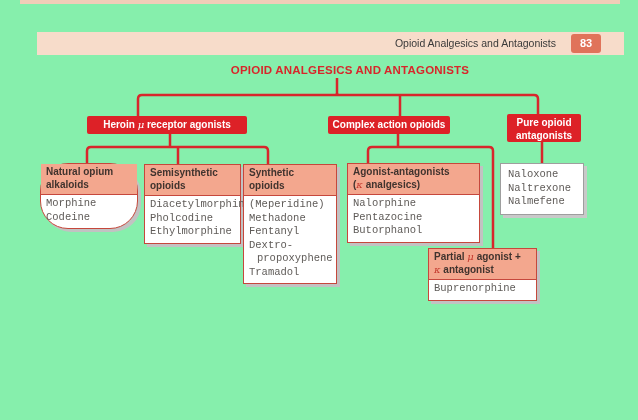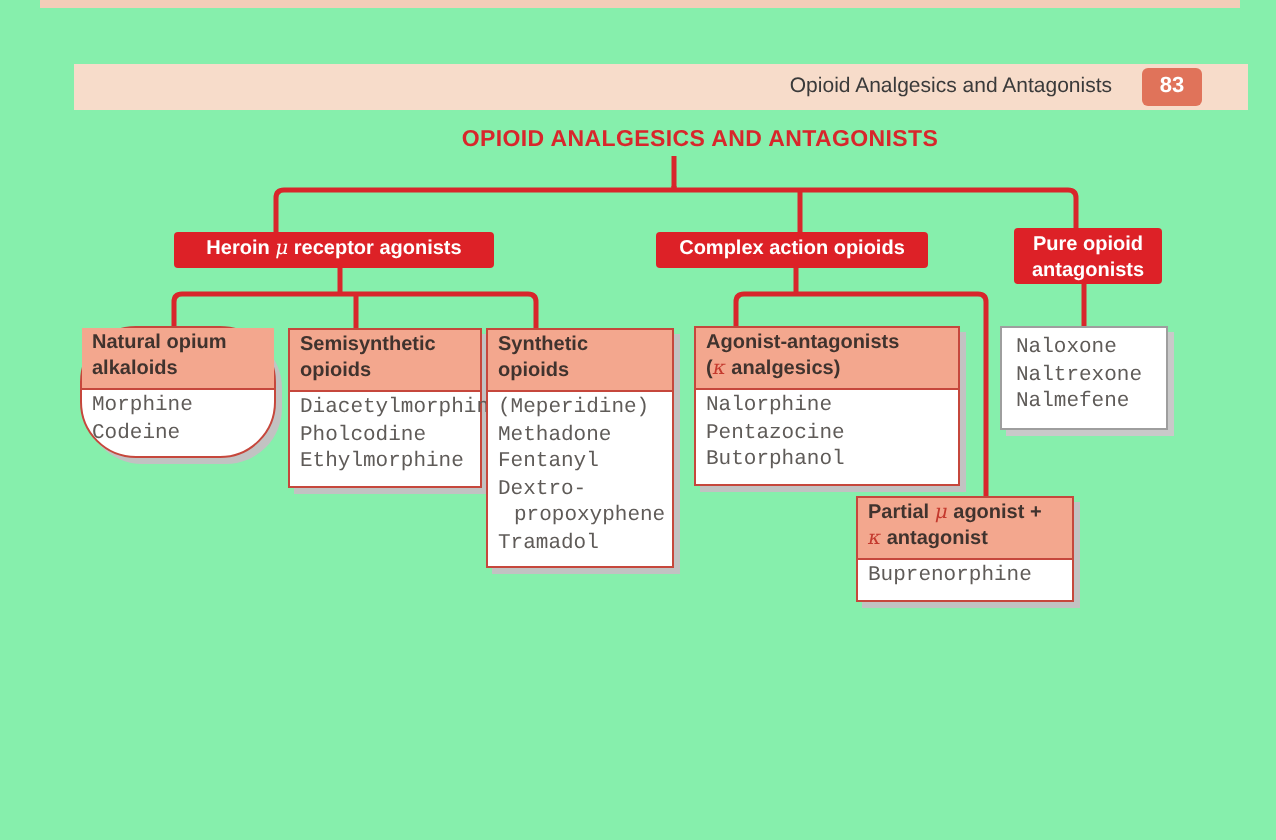--- a/index.html
+++ b/index.html
@@ -9,21 +9,21 @@
   .band{position:absolute;left:37px;top:32px;width:587px;height:23px;background:#f7dcca;}
   .band-title{position:absolute;right:68px;top:5px;font-size:10.5px;color:#3a3a3a;}
   .page-box{position:absolute;right:23px;top:2px;width:30px;height:19px;background:#e0735a;
             border-radius:3px;color:#fff;font-weight:bold;font-size:11px;line-height:19px;text-align:center;}
   .diagram-title{position:absolute;left:200px;top:64px;width:300px;text-align:center;
                  color:#d8262b;font-weight:bold;font-size:11.5px;letter-spacing:.2px;}
   svg.connectors{position:absolute;left:0;top:0;z-index:0;}
   .rbox{position:absolute;z-index:2;background:#dd2127;color:#fff;font-weight:bold;font-size:10px;
         text-align:center;border-radius:2px;}
   .rbox1{left:87px;top:116px;width:160px;height:18px;line-height:18px;}
-  .rbox2{left:328px;top:116px;width:136px;height:18px;line-height:18px;}
+  .rbox2{left:328px;top:116px;width:122px;height:18px;line-height:18px;}
   .rbox3{left:507px;top:114px;width:74px;height:28px;line-height:13px;padding-top:2px;box-sizing:border-box;}
   .greek{font-family:"DejaVu Serif",serif;font-style:italic;font-weight:normal;}
   .sbox{position:absolute;z-index:2;background:#fff;border:1.5px solid #c6473c;
         box-shadow:3px 3px 0 #c2c2c2;box-sizing:border-box;}
   .sbox-header{background:#f3a78e;border-bottom:1.5px solid #c6473c;padding:2px 5px 3px;
                font-weight:bold;font-size:10px;line-height:12.5px;color:#40332e;}
   .sbox-body{padding:2px 5px 4px;font-family:"Liberation Serif",serif;font-size:10.5px;
              line-height:13.5px;color:#5f5b58;}
   .item{white-space:nowrap;font-family:Liberation Mono, monospace;}
   .indent{padding-left:8px;}

